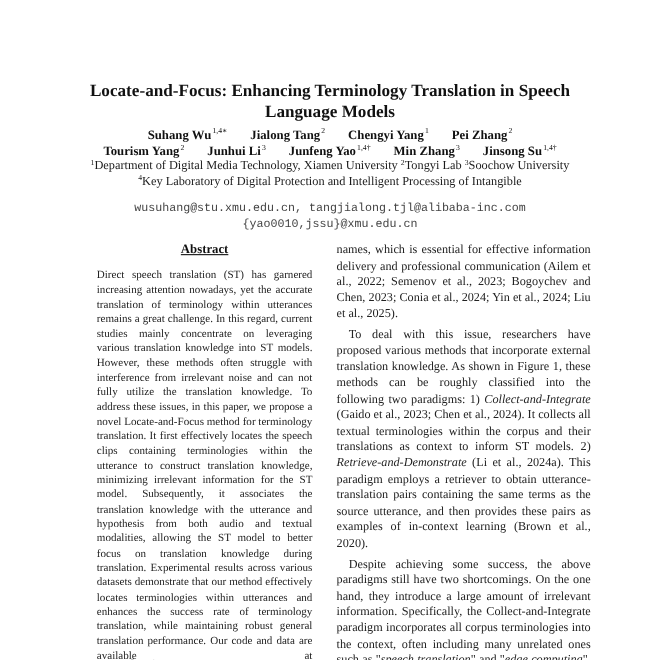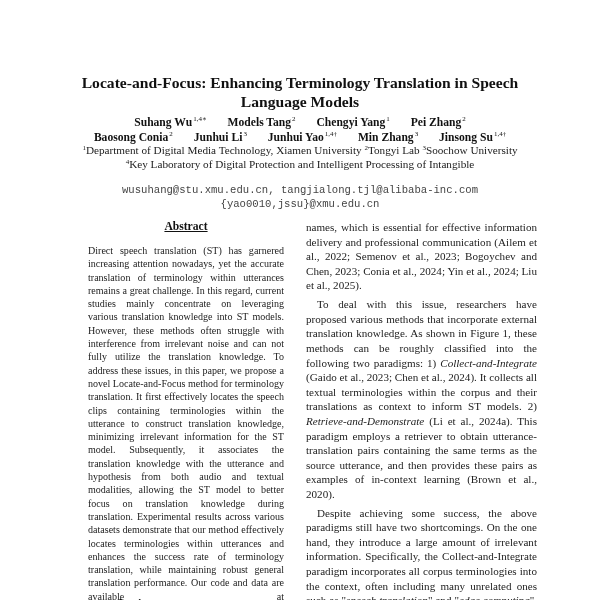--- a/index.html
+++ b/index.html
@@ -46,28 +46,28 @@
 </style>
 </head>
 <body>
 
 <div class="page">
 
   <div class="title">Locate-and-Focus: Enhancing Terminology Translation in Speech Language Models</div>
 
   <div class="authors row1">
     <span class="author"><span>Suhang Wu</span><sup>1,4∗</sup></span>
-    <span class="author"><span>Models Tang</span><sup>2</sup></span>
+    <span class="author"><span>Jialong Tang</span><sup>2</sup></span>
     <span class="author"><span>Chengyi Yang</span><sup>1</sup></span>
     <span class="author"><span>Pei Zhang</span><sup>2</sup></span>
   </div>
   <div class="authors row2">
-    <span class="author"><span>Baosong Conia</span><sup>2</sup></span>
+    <span class="author"><span>Tourism Yang</span><sup>2</sup></span>
     <span class="author"><span>Junhui Li</span><sup>3</sup></span>
-    <span class="author"><span>Junhui Yao</span><sup>1,4†</sup></span>
+    <span class="author"><span>Junfeng Yao</span><sup>1,4†</sup></span>
     <span class="author"><span>Min Zhang</span><sup>3</sup></span>
     <span class="author"><span>Jinsong Su</span><sup>1,4†</sup></span>
   </div>
 
   <div class="affil a1"><sup>1</sup><span>Department of Digital Media Technology, Xiamen University </span><sup>2</sup><span>Tongyi Lab </span><sup>3</sup><span>Soochow University</span></div>
   <div class="affil a2"><sup>4</sup><span>Key Laboratory of Digital Protection and Intelligent Processing of Intangible</span></div>
 
   <div class="email e1">wusuhang@stu.xmu.edu.cn, tangjialong.tjl@alibaba-inc.com</div>
   <div class="email e2">{yao0010,jssu}@xmu.edu.cn</div>
 

